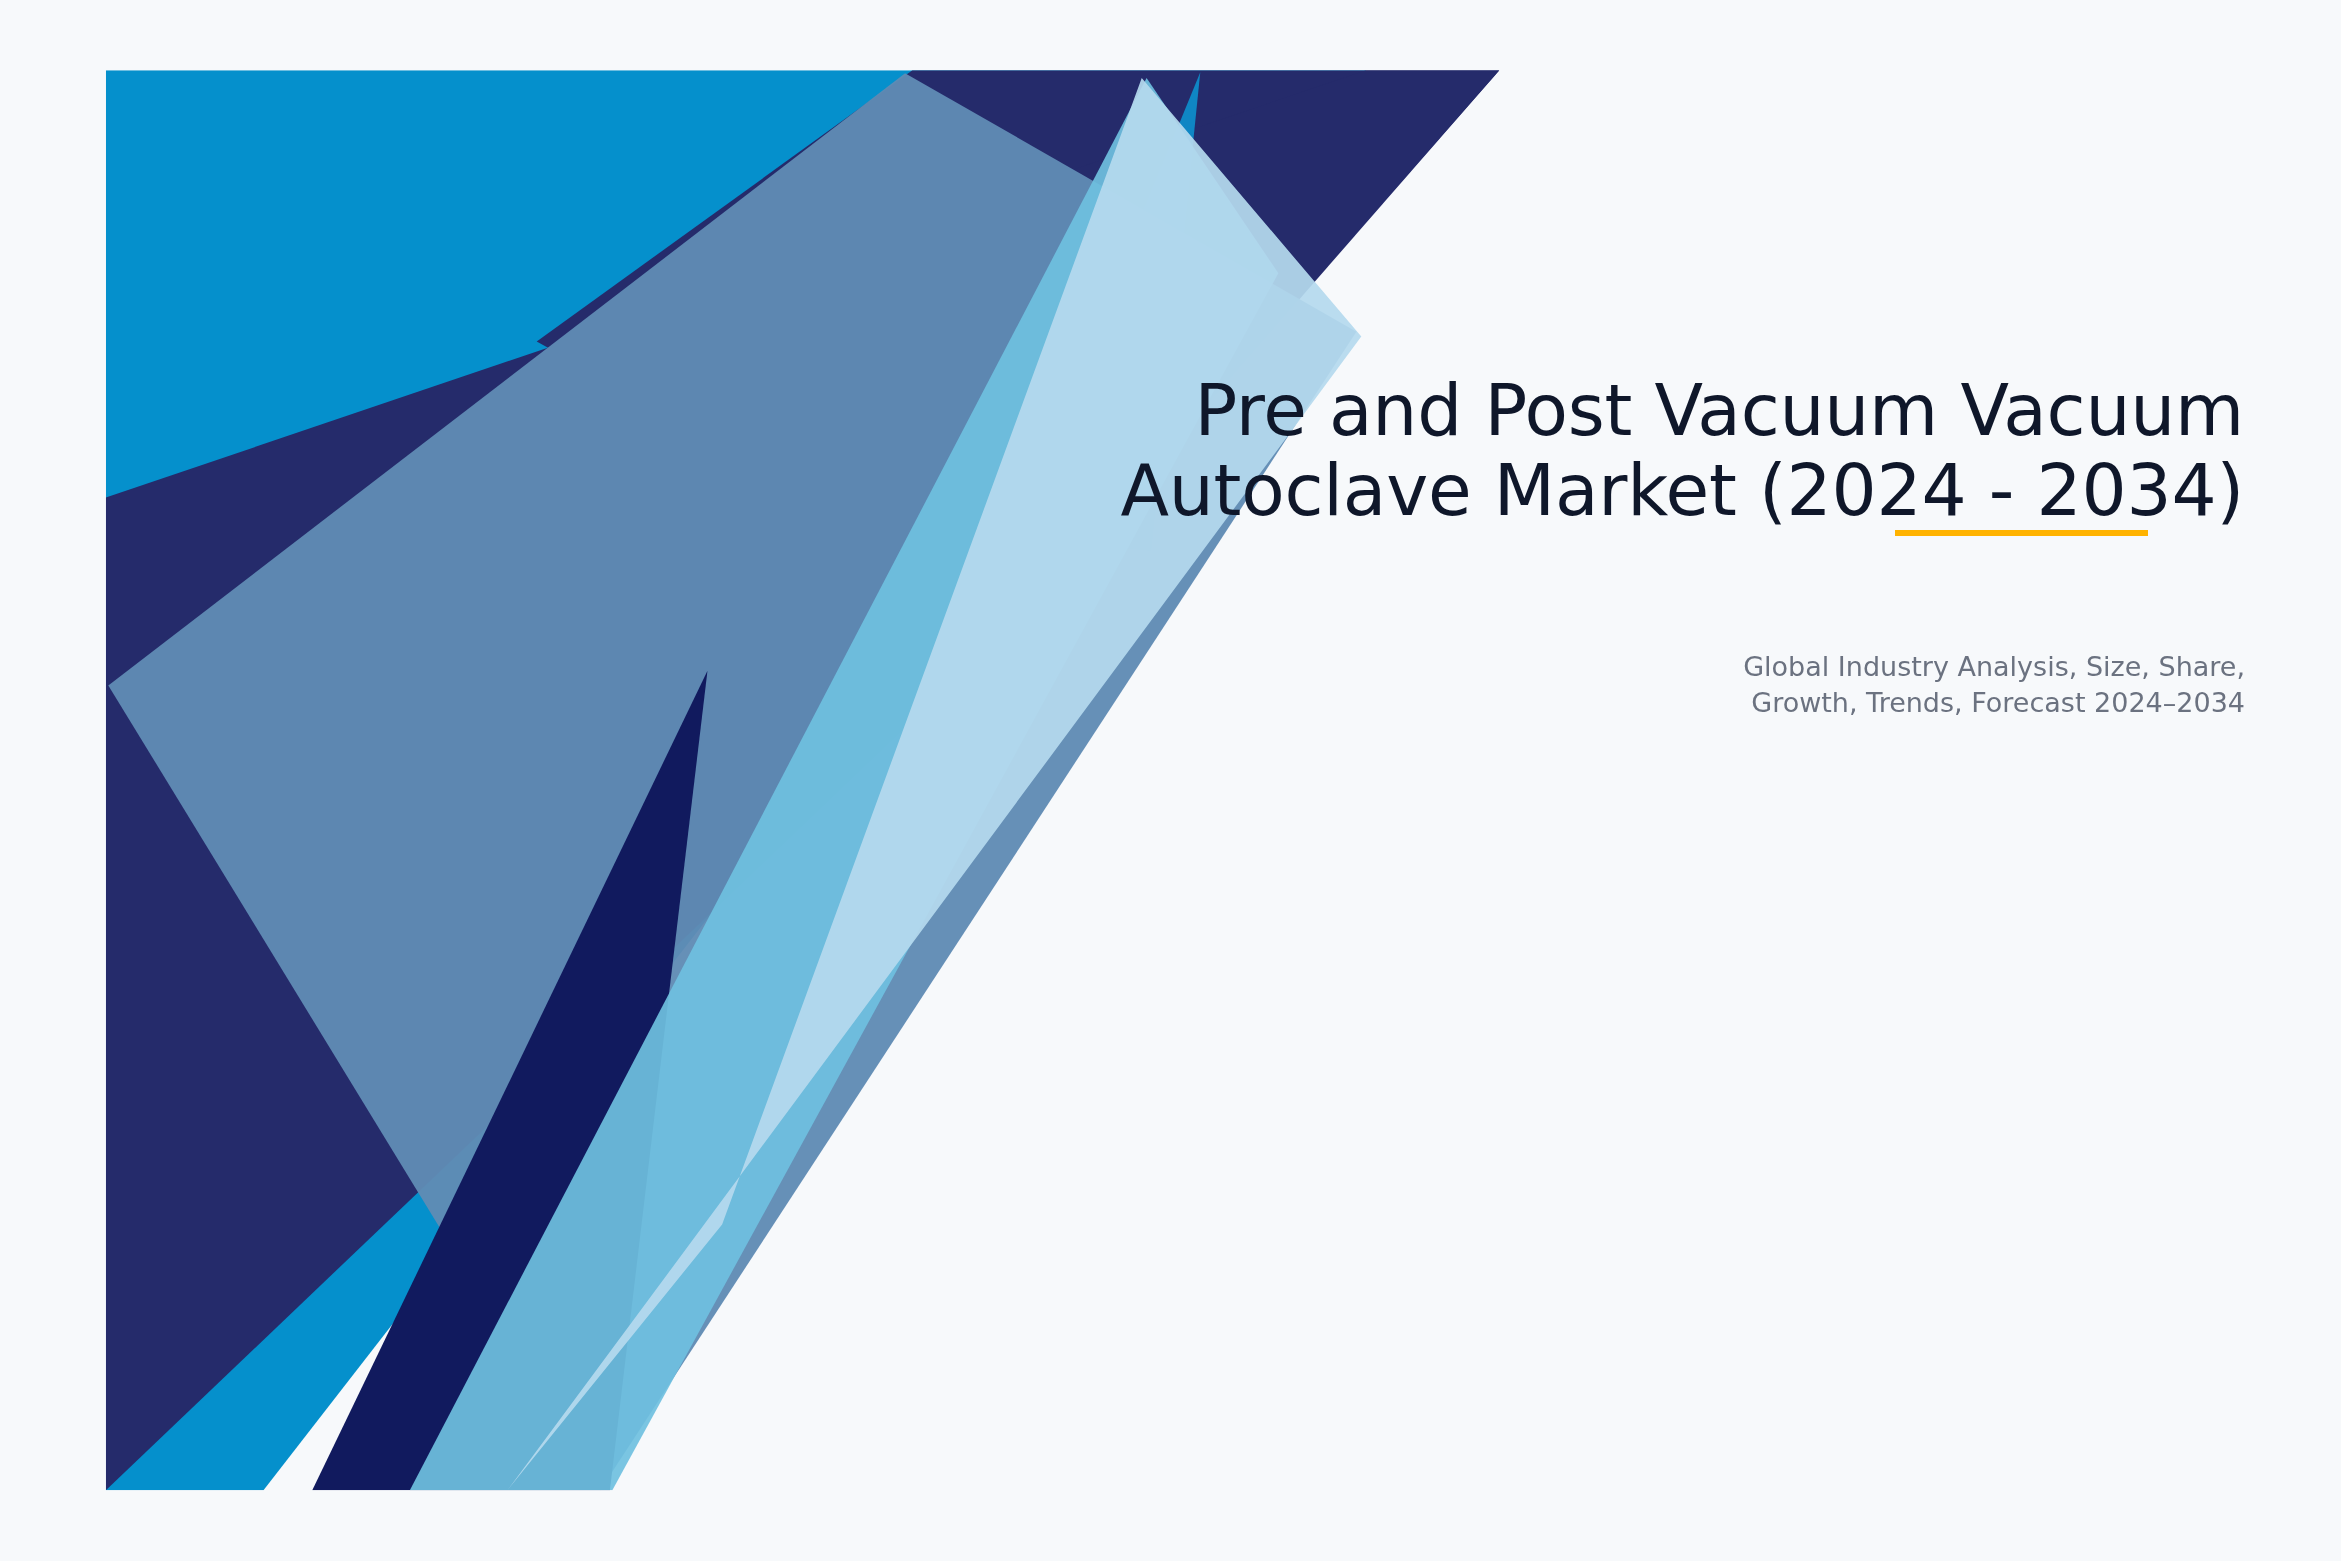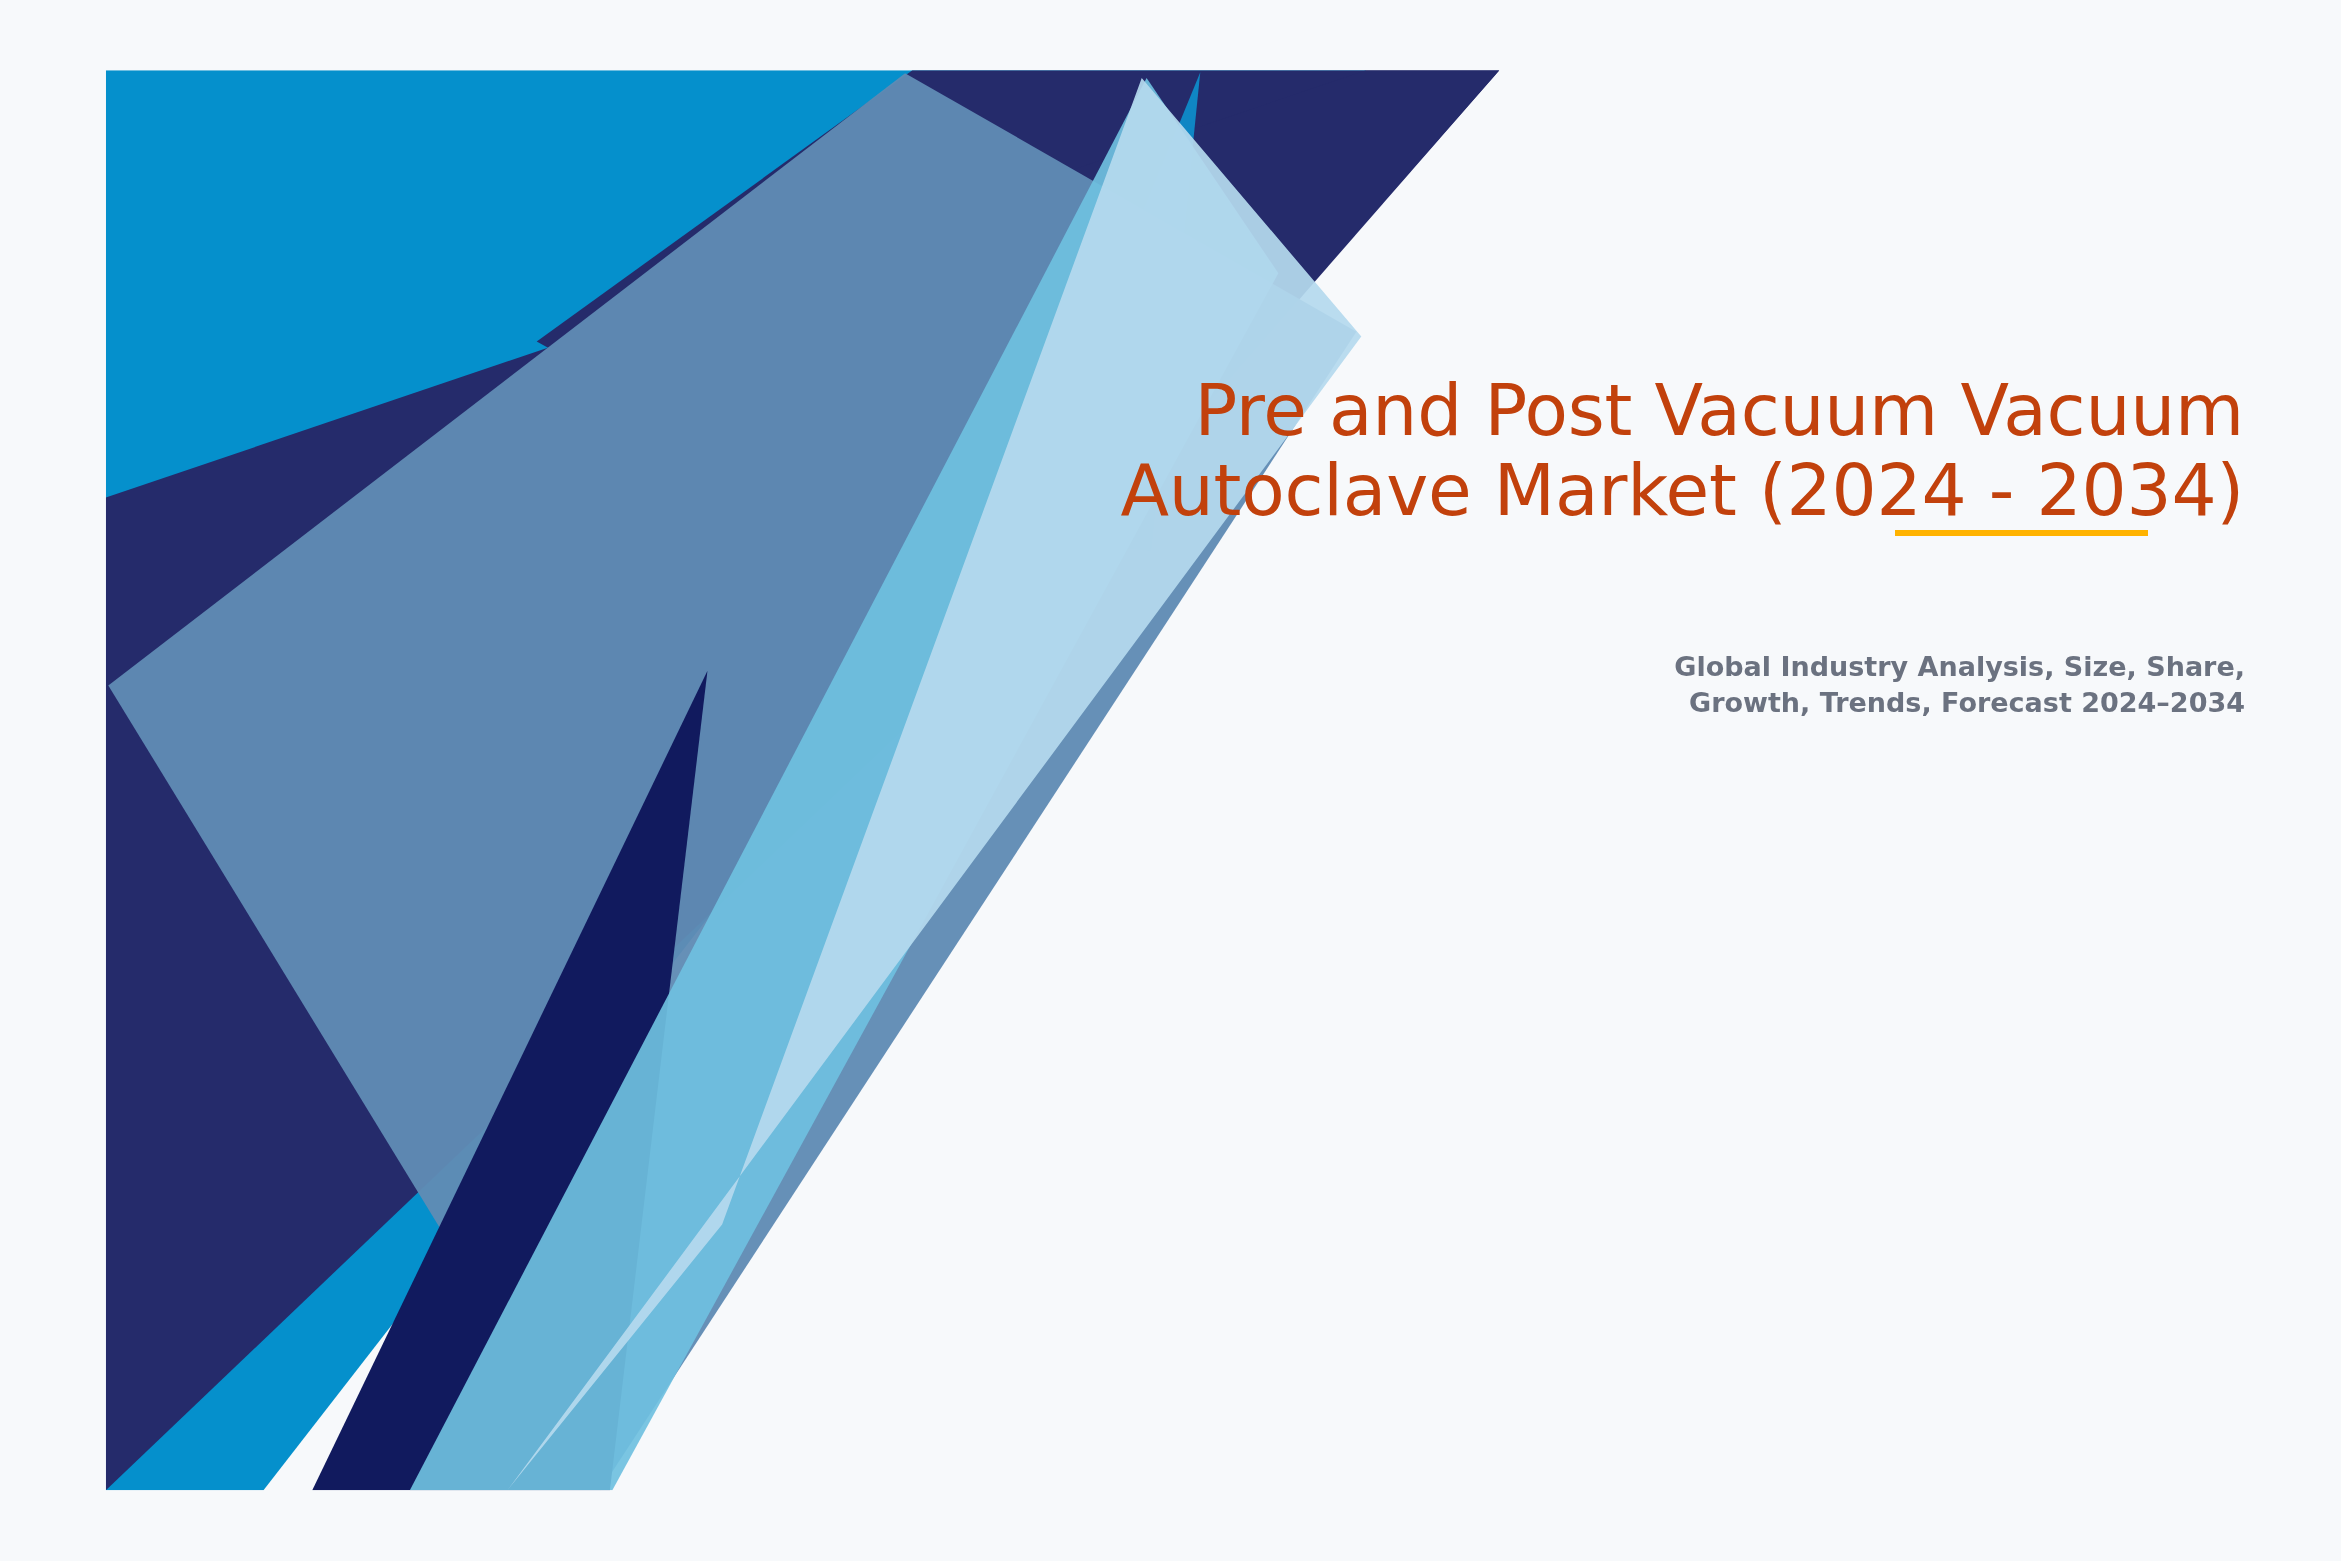--- a/index.html
+++ b/index.html
@@ -36,21 +36,21 @@
     left: 1073px;
     top: 371px;
     width: 1171px;
     text-align: right;
   }
   #report-title {
     margin: 0;
     font-size: 71px;
     line-height: 1.12;
     font-weight: 400;
-    color: #c2410c;
+    color: #0f172a;
     letter-spacing: -0.2px;
     white-space: pre-line;
     position: relative;
     z-index: 3;
   }
   #title-underline {
     position: absolute;
     left: 1895px;
     top: 530px;
     width: 253px;
@@ -60,21 +60,21 @@
   }
   #report-subtitle {
     position: absolute;
     left: 1269px;
     top: 649px;
     width: 976px;
     margin: 0;
     text-align: right;
     font-size: 27px;
     line-height: 1.35;
-    font-weight: 700;
+    font-weight: 400;
     color: #6b7280;
     white-space: pre-line;
   }
 </style>
 </head>
 <body>
 
 <div id="cover">
 
   <svg id="artwork" viewBox="0 0 4800 3200" preserveAspectRatio="none" xmlns="http://www.w3.org/2000/svg">

